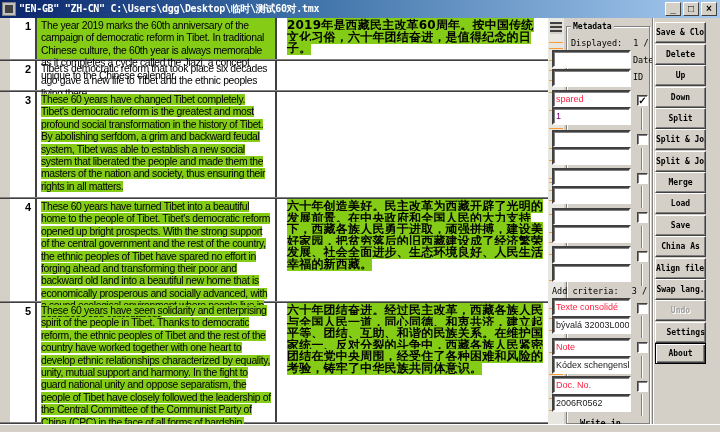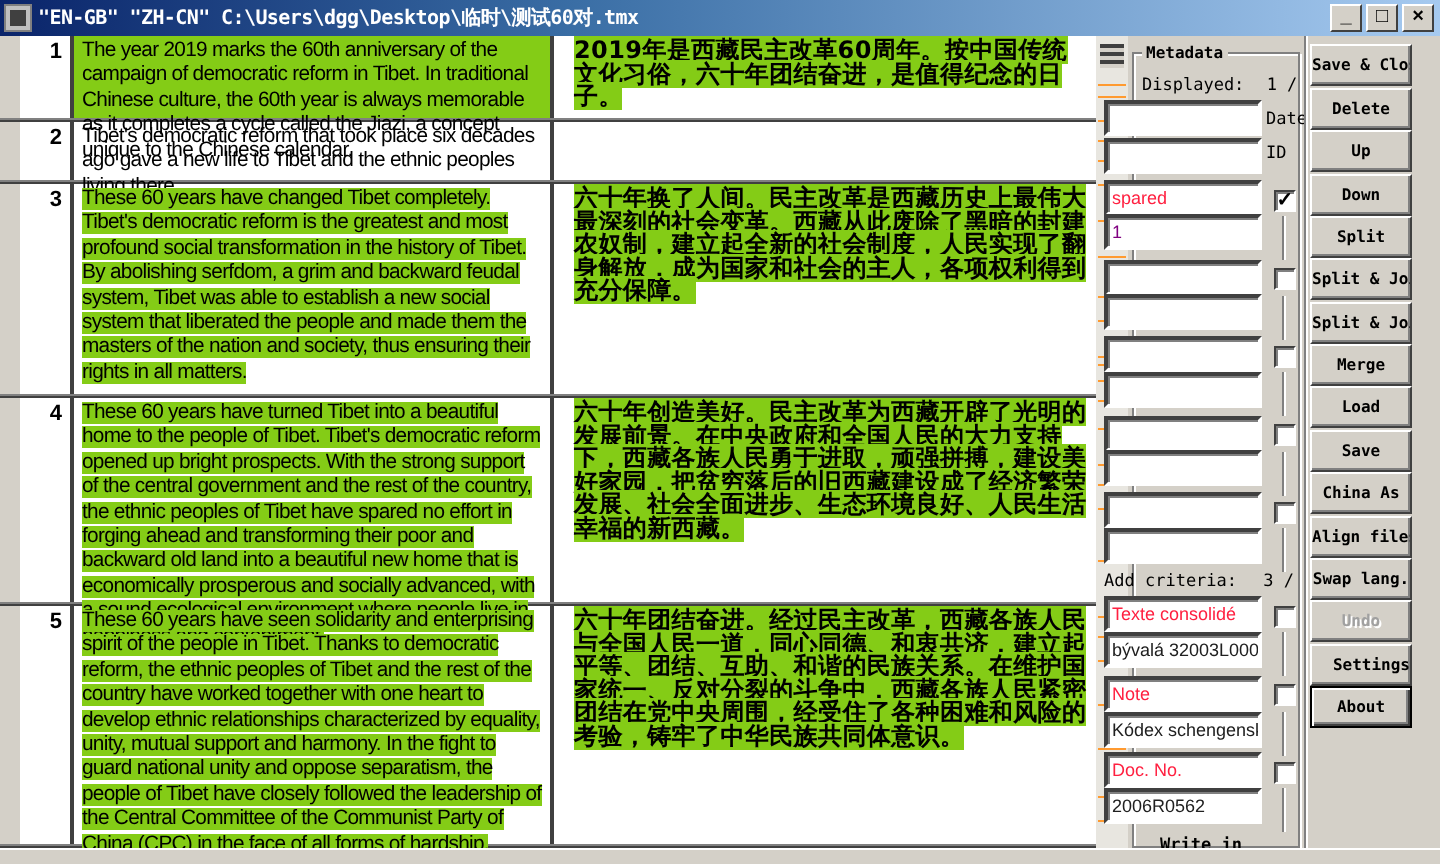--- a/index.html
+++ b/index.html
@@ -124,21 +124,20 @@
     <div class="en-cell hl">The year 2019 marks the 60th anniversary of the campaign of democratic reform in Tibet. In traditional Chinese culture, the 60th year is always memorable as it completes a cycle called the Jiazi, a concept unique to the Chinese calendar.</div>
     <div class="zh-cell"><span class="hl">2019年是西藏民主改革60周年。按中国传统文化习俗，六十年团结奋进，是值得纪念的日子。</span></div>
   </div>
   <div class="row r2">
     <div class="num-cell">2</div>
     <div class="en-cell">Tibet's democratic reform that took place six decades ago gave a new life to Tibet and the ethnic peoples living there.</div>
   </div>
   <div class="row r3">
     <div class="num-cell">3</div>
     <div class="en-cell"><span class="hl">These 60 years have changed Tibet completely. Tibet's democratic reform is the greatest and most profound social transformation in the history of Tibet. By abolishing serfdom, a grim and backward feudal system, Tibet was able to establish a new social system that liberated the people and made them the masters of the nation and society, thus ensuring their rights in all matters.</span></div>
-    <div class="zh-cell"><span class="hl">六十年换了人间。民主改革是西藏历史上最伟大最深刻的社会变革。西藏从此废除了黑暗的封建农奴制，建立起全新的社会制度，人民实现了翻身解放，成为国家和社会的主人，各项权利得到充分保障。</span></div>
   </div>
   <div class="row r4">
     <div class="num-cell">4</div>
     <div class="en-cell"><span class="hl">These 60 years have turned Tibet into a beautiful home to the people of Tibet. Tibet's democratic reform opened up bright prospects. With the strong support of the central government and the rest of the country, the ethnic peoples of Tibet have spared no effort in forging ahead and transforming their poor and backward old land into a beautiful new home that is economically prosperous and socially advanced, with a sound ecological environment where people live in happiness and contentment.</span></div>
     <div class="zh-cell"><span class="hl">六十年创造美好。民主改革为西藏开辟了光明的发展前景。在中央政府和全国人民的大力支持下，西藏各族人民勇于进取，顽强拼搏，建设美好家园，把贫穷落后的旧西藏建设成了经济繁荣发展、社会全面进步、生态环境良好、人民生活幸福的新西藏。</span></div>
   </div>
   <div class="row r5">
     <div class="num-cell">5</div>
     <div class="en-cell"><span class="hl">These 60 years have seen solidarity and enterprising spirit of the people in Tibet. Thanks to democratic reform, the ethnic peoples of Tibet and the rest of the country have worked together with one heart to develop ethnic relationships characterized by equality, unity, mutual support and harmony. In the fight to guard national unity and oppose separatism, the people of Tibet have closely followed the leadership of the Central Committee of the Communist Party of China (CPC) in the face of all forms of hardship, challenge, and test, reinforcing the communal strength of the Chinese nation.</span></div>
     <div class="zh-cell"><span class="hl">六十年团结奋进。经过民主改革，西藏各族人民与全国人民一道，同心同德、和衷共济，建立起平等、团结、互助、和谐的民族关系。在维护国家统一、反对分裂的斗争中，西藏各族人民紧密团结在党中央周围，经受住了各种困难和风险的考验，铸牢了中华民族共同体意识。</span></div>

